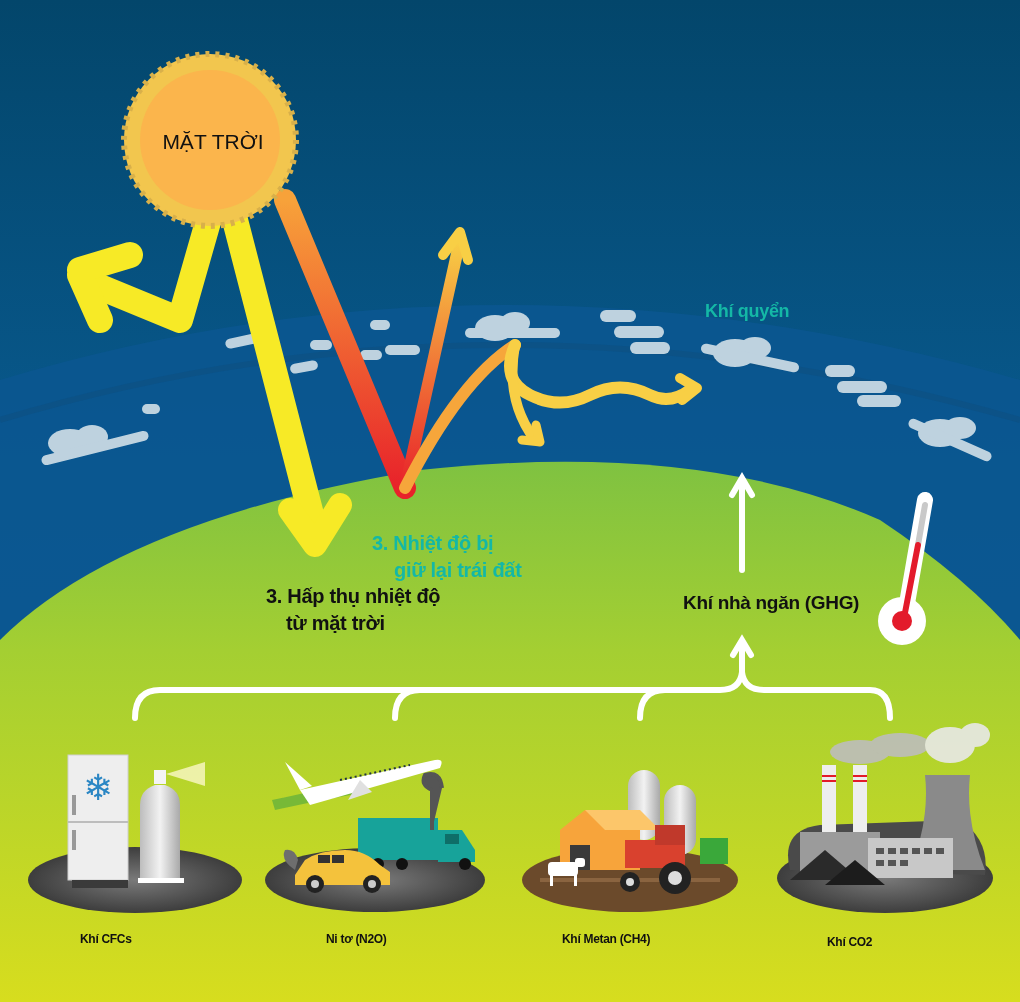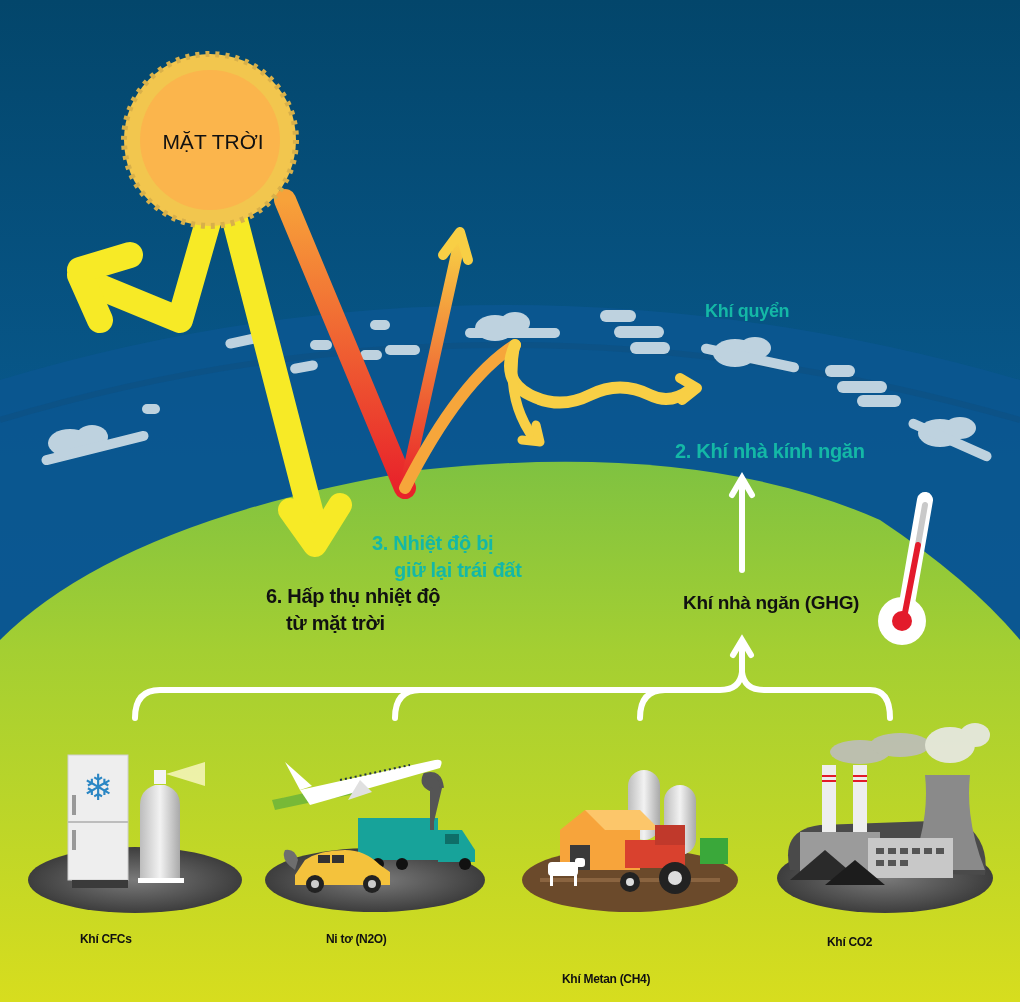--- a/index.html
+++ b/index.html
@@ -247,31 +247,30 @@
     <path d="M790 880 L825 850 L860 880 Z" fill="#2a2a2a"></path>
     <path d="M825 885 L855 860 L885 885 Z" fill="#1c1c1c"></path>
   </g>
 </svg>
 
 <div class="sun-label">MẶT TRỜI</div>
 
 <div class="lbl white" style="left:705px; top:280px; font-size:18px;">Khí quyển</div>
 
 <div class="lbl white ml" style="left:675px; top:417px;">
-  <div>2. Khí nhà kính ngăn</div>
 </div>
 
 <div class="lbl white ml" style="left:372px; top:509px;">
   <div>3. Nhiệt độ bị</div>
   <div style="padding-left:22px;">giữ lại trái đất</div>
 </div>
 
 <div class="lbl dark ml" style="left:266px; top:583px;">
-  <div>6. Hấp thụ nhiệt độ</div>
+  <div>3. Hấp thụ nhiệt độ</div>
   <div style="padding-left:20px;">từ mặt trời</div>
 </div>
 
 <div class="lbl dark" style="left:683px; top:592px; font-size:19px;">Khí nhà ngăn (GHG)</div>
 
 <div class="src-label" style="left:80px;">Khí CFCs</div>
 <div class="src-label" style="left:326px;">Ni tơ (N2O)</div>
-<div class="src-label" style="left:562px;margin-top:40px;">Khí Metan (CH4)</div>
+<div class="src-label" style="left:562px;">Khí Metan (CH4)</div>
 <div class="src-label" style="left:827px; top:935px;">Khí CO2</div>
 
 </body></html>

